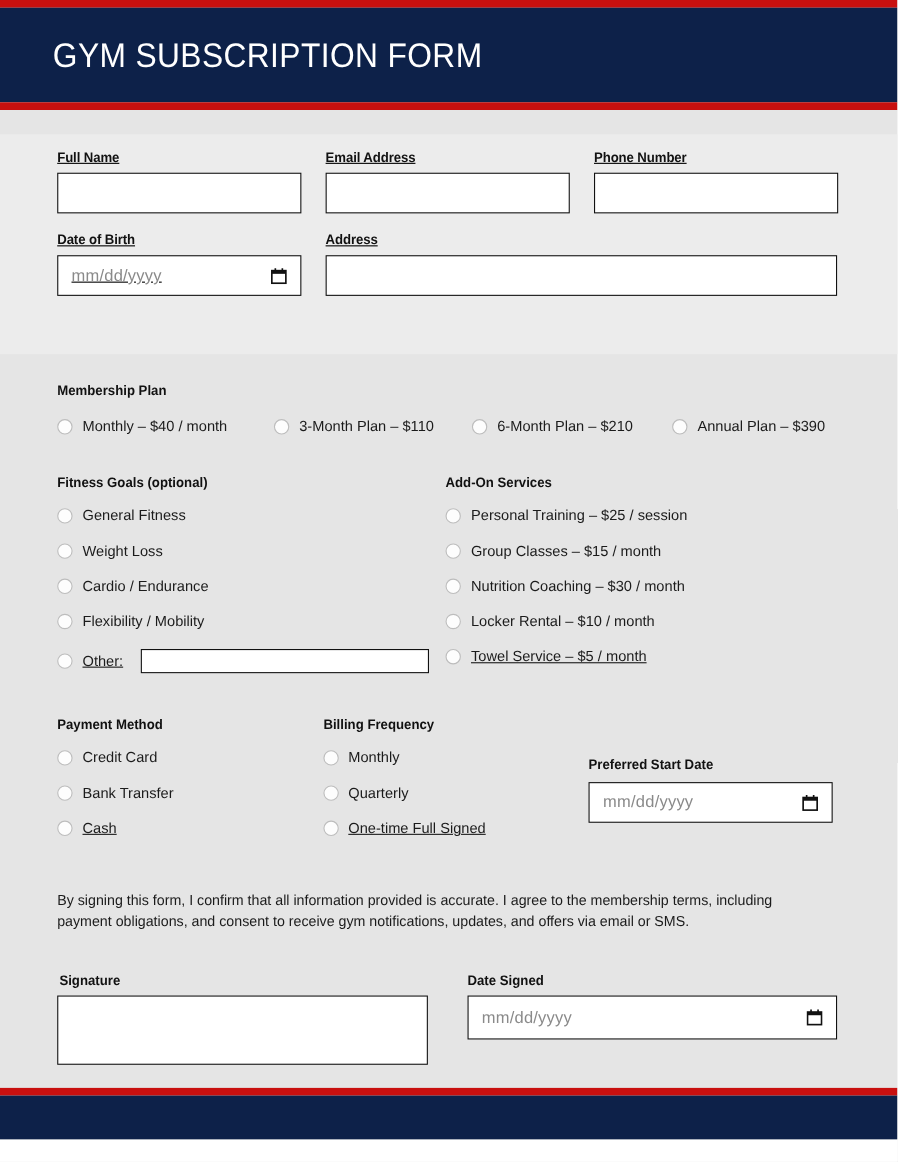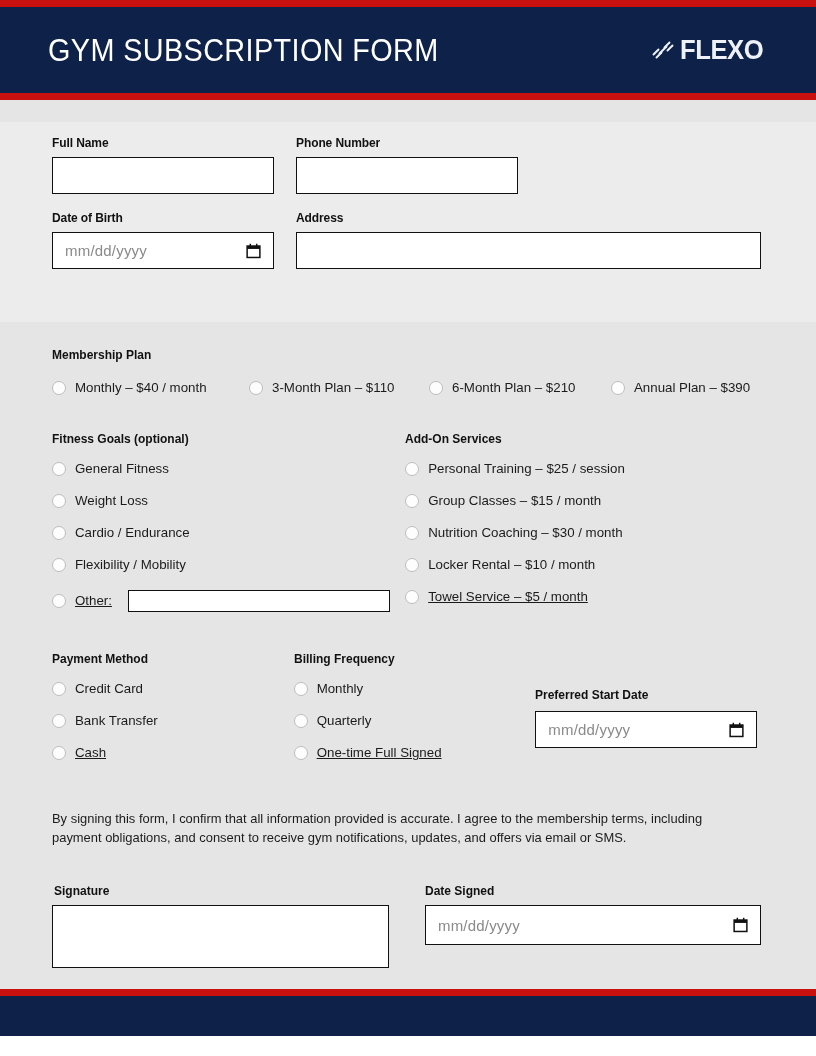--- a/index.html
+++ b/index.html
@@ -210,41 +210,33 @@
 </style>
 </head>
 <body>
 
 <div class="page">
 
   <div class="header-wrap">
     <div class="stripe-red"></div>
     <div class="header-bar">
       <div class="header-title">GYM SUBSCRIPTION FORM</div>
-      <div class="brand">
-        <svg class="brand-icon" viewBox="0 0 26 22">
-          <g stroke="#eef2f8" stroke-width="1.9" stroke-linecap="round">
-            <line x1="3.5" y1="15.5" x2="8.5" y2="10.5"></line>
-            <line x1="6.5" y1="18.5" x2="11.5" y2="13.5"></line>
-            <line x1="14.5" y1="8.5" x2="19.5" y2="3.5"></line>
-            <line x1="17.5" y1="11.5" x2="22.5" y2="6.5"></line>
-            <line x1="9.5" y1="14.5" x2="16.5" y2="7.5"></line>
-          </g>
-        </svg>
-        <div class="brand-text">FLEXO</div>
-      </div>
     </div>
     <div class="stripe-red"></div>
   </div>
 
   <div class="gray-block">
-    <div class="inner" style="padding-top:14px;">
+    <div class="inner" style="padding-top:14px;text-decoration:underline;">
       <div class="fieldrow">
         <div class="fld w-name">
           <div class="fld-label">Full Name</div>
+          <div class="inputbox"></div>
+        </div>
+        <div class="fld w-email">
+          <div class="fld-label">Email Address</div>
           <div class="inputbox"></div>
         </div>
         <div class="fld w-phone">
           <div class="fld-label">Phone Number</div>
           <div class="inputbox"></div>
         </div>
       </div>
 
       <div class="fieldrow" style="margin-top:17px;">
         <div class="fld w-dob">

